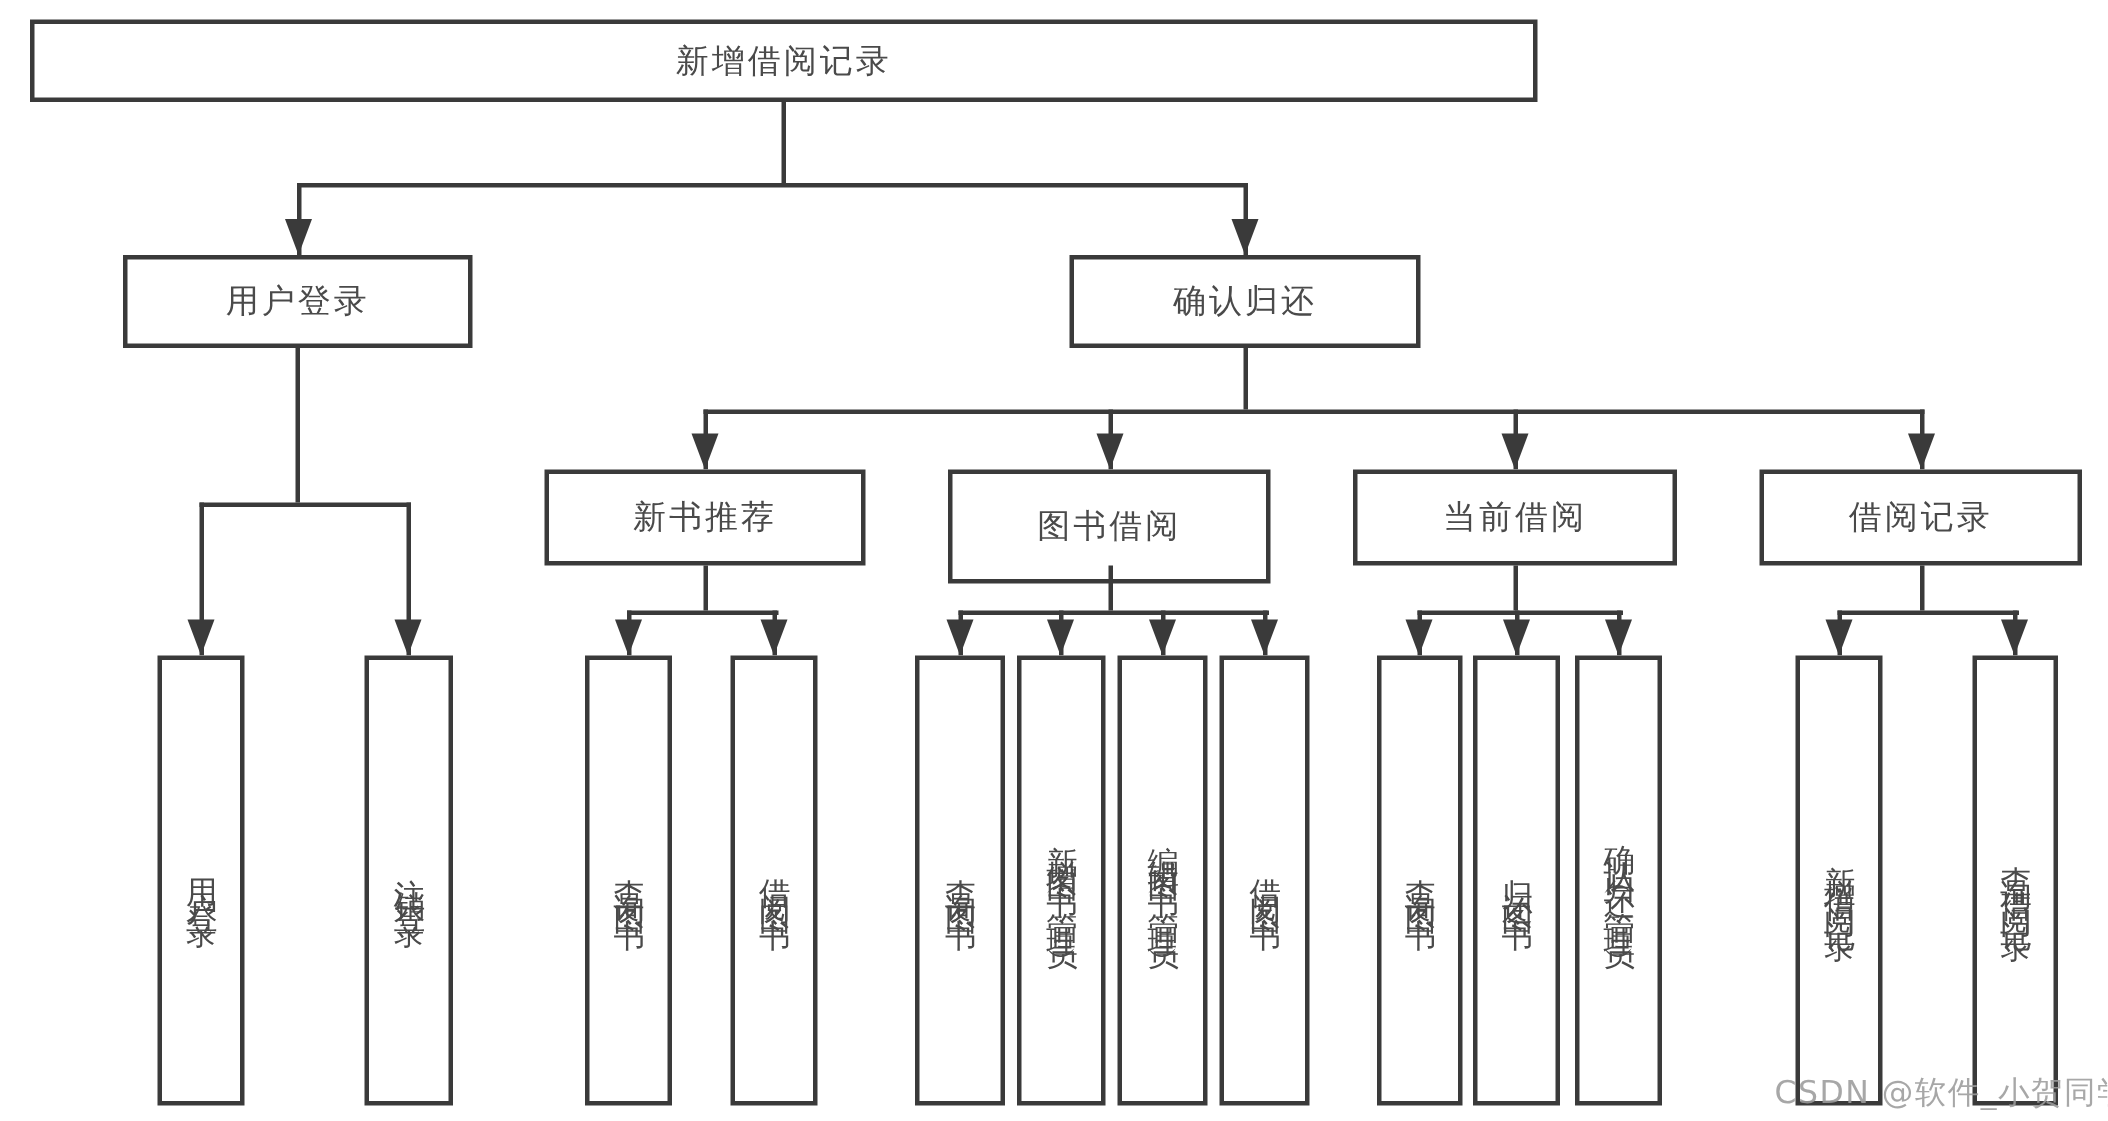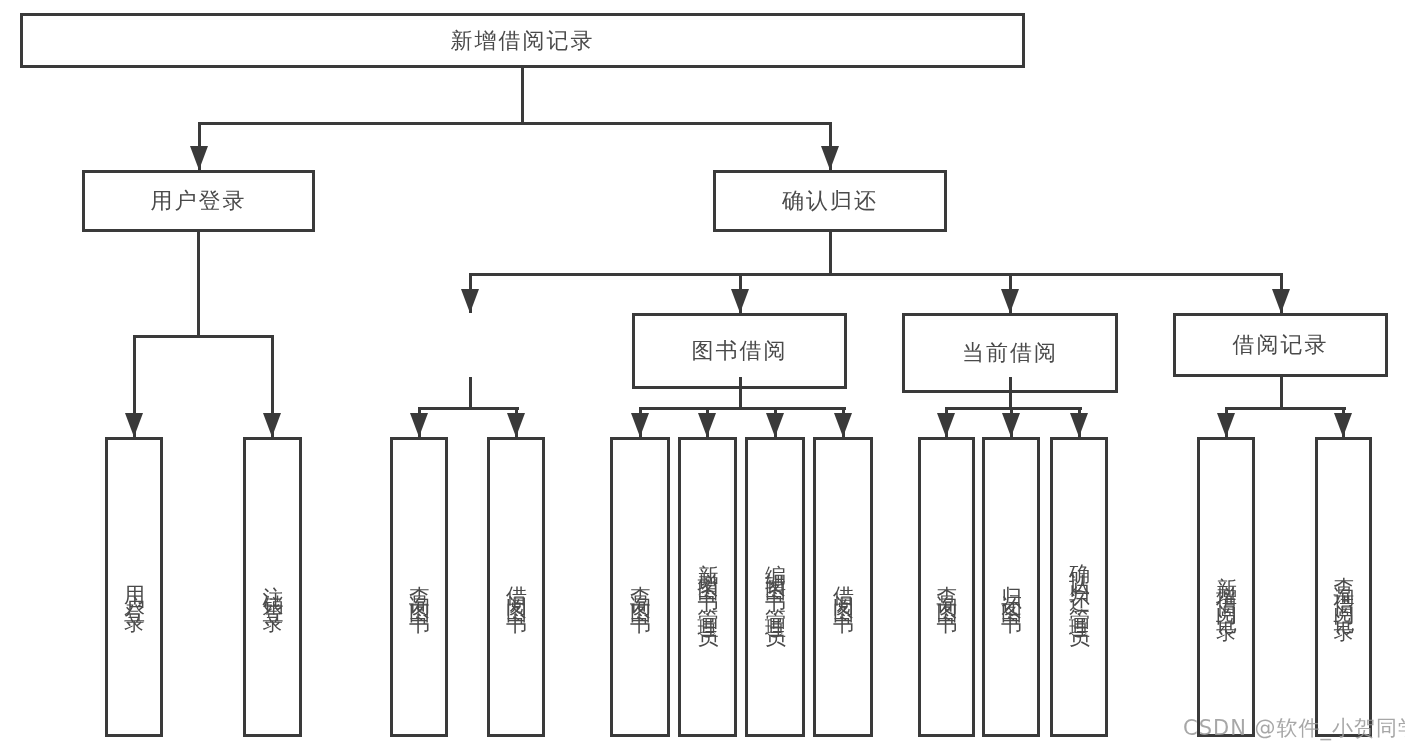--- a/index.html
+++ b/index.html
@@ -66,24 +66,27 @@
   <div class="hline" style="left:469px; top:273px; width:814px;"></div>
   <div class="vline" style="left:469px; top:273px; height:40px;"></div>
   <div class="ahead" style="left:461px; top:289px;"></div>
   <div class="vline" style="left:739px; top:273px; height:40px;"></div>
   <div class="ahead" style="left:731px; top:289px;"></div>
   <div class="vline" style="left:1009px; top:273px; height:40px;"></div>
   <div class="ahead" style="left:1001px; top:289px;"></div>
   <div class="vline" style="left:1280px; top:273px; height:40px;"></div>
   <div class="ahead" style="left:1272px; top:289px;"></div>
 
+  <div class="box" style="left:363px; top:313px; width:214px; height:64px;">
+    <span>新书推荐</span>
+  </div>
   <div class="box" style="left:632px; top:313px; width:215px; height:76px;">
     <span>图书借阅</span>
   </div>
-  <div class="box" style="left:902px; top:313px; width:216px; height:80px;">
+  <div class="box" style="left:902px; top:313px; width:216px; height:64px;">
     <span>当前借阅</span>
   </div>
   <div class="box" style="left:1173px; top:313px; width:215px; height:64px;">
     <span>借阅记录</span>
   </div>
 
   <div class="vline" style="left:469px; top:377px; height:30px;"></div>
   <div class="hline" style="left:418px; top:407px; width:101px;"></div>
   <div class="vline" style="left:418px; top:407px; height:30px;"></div>
   <div class="ahead" style="left:410px; top:413px;"></div>

